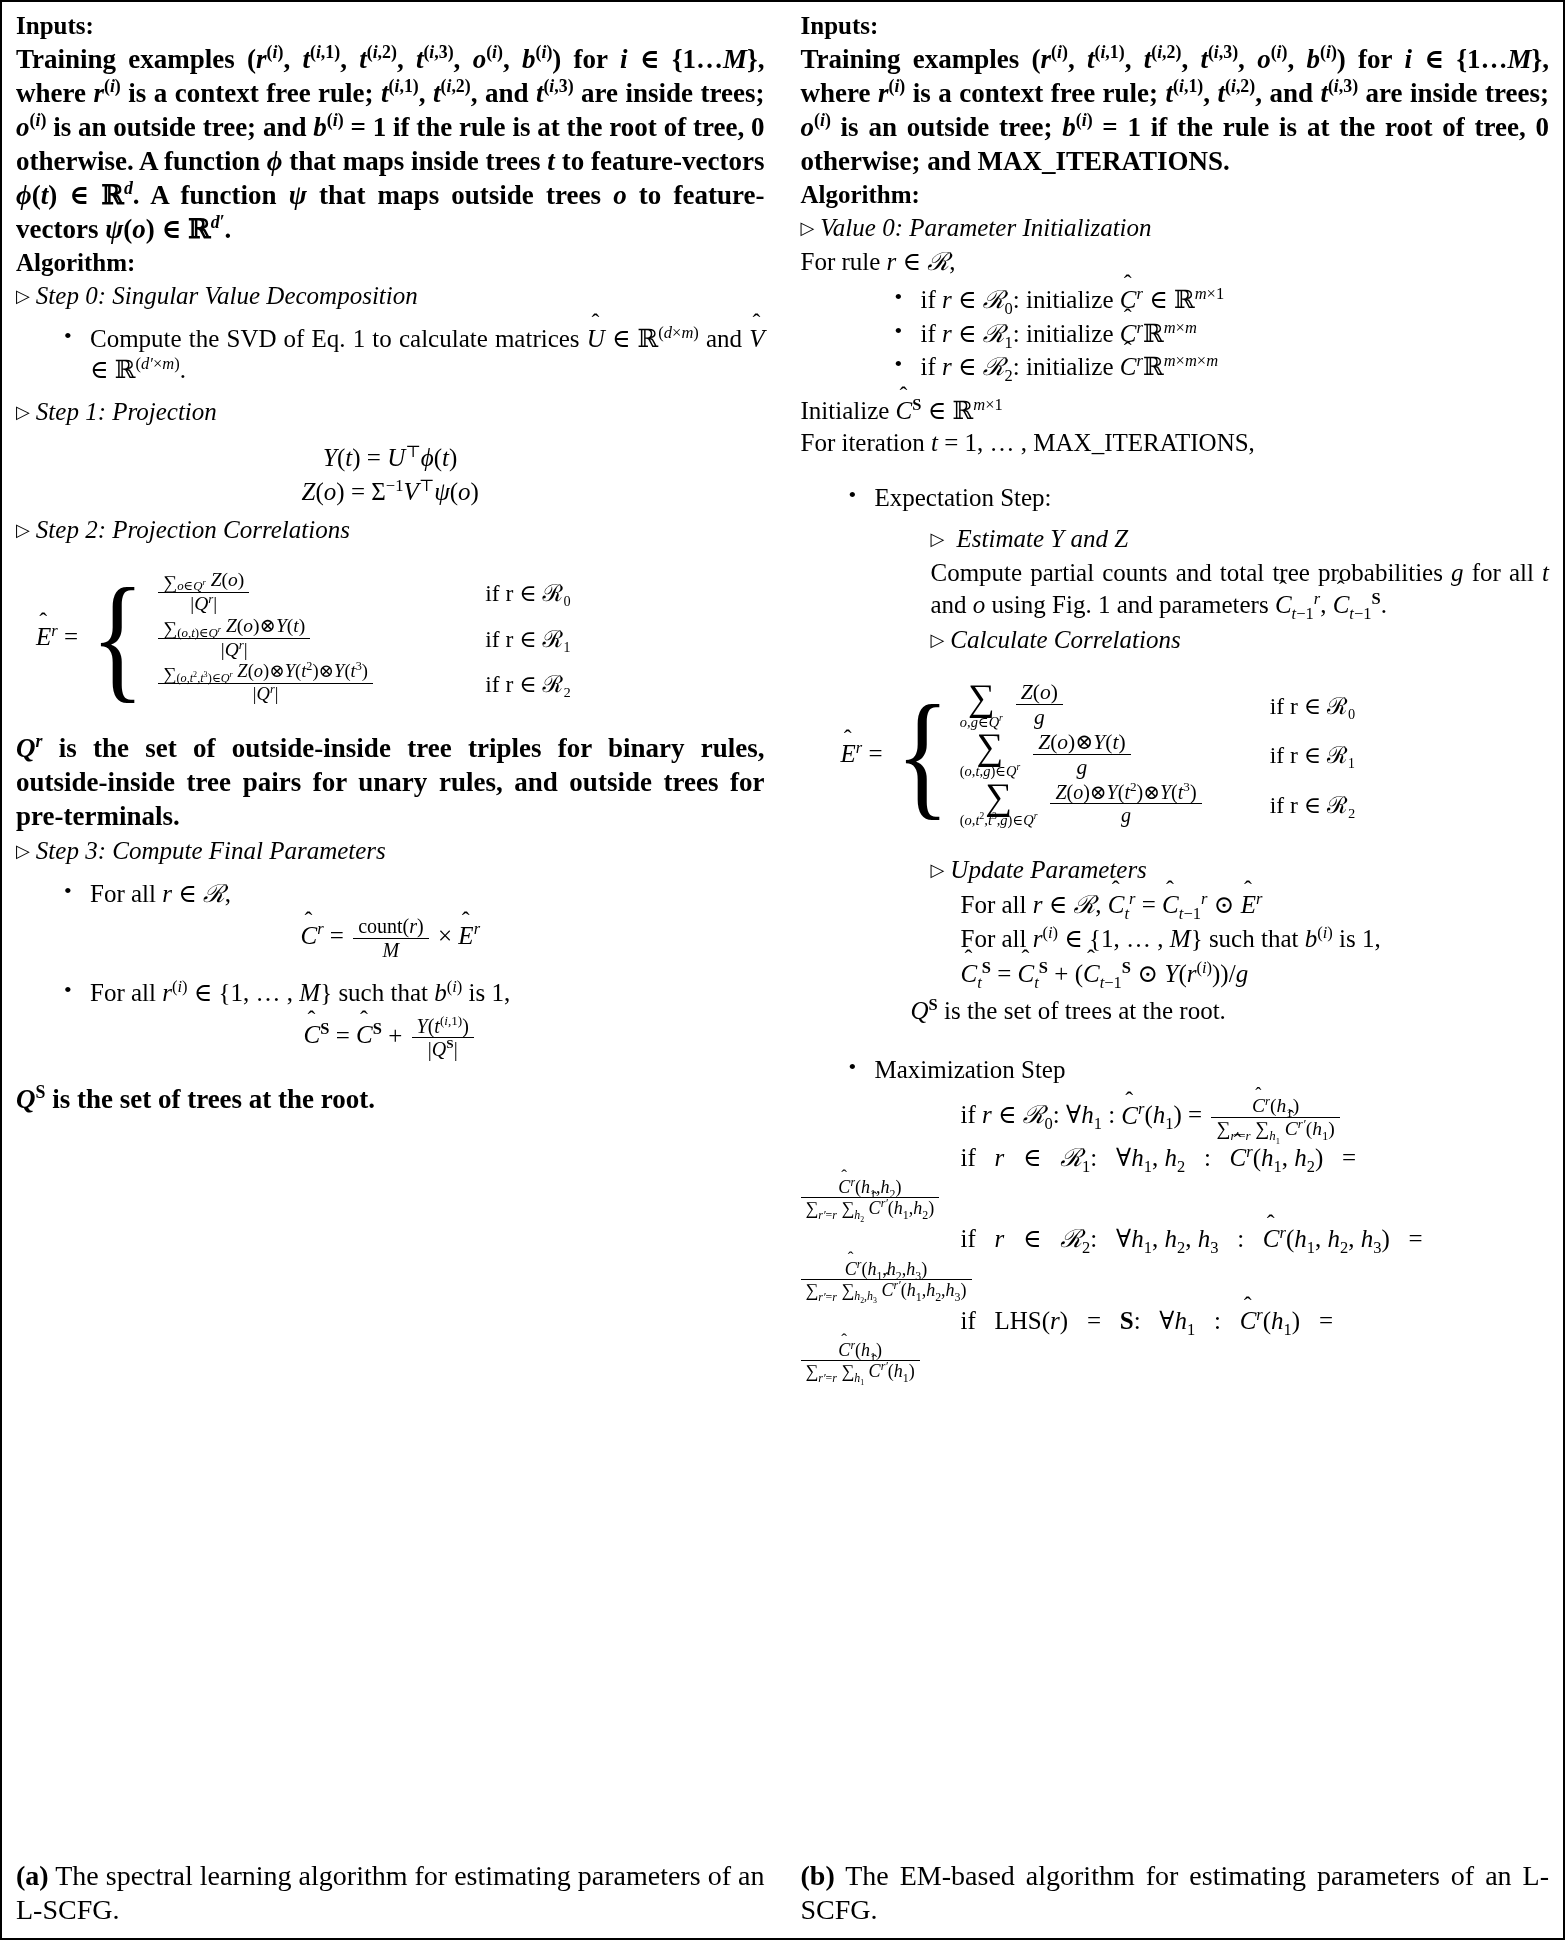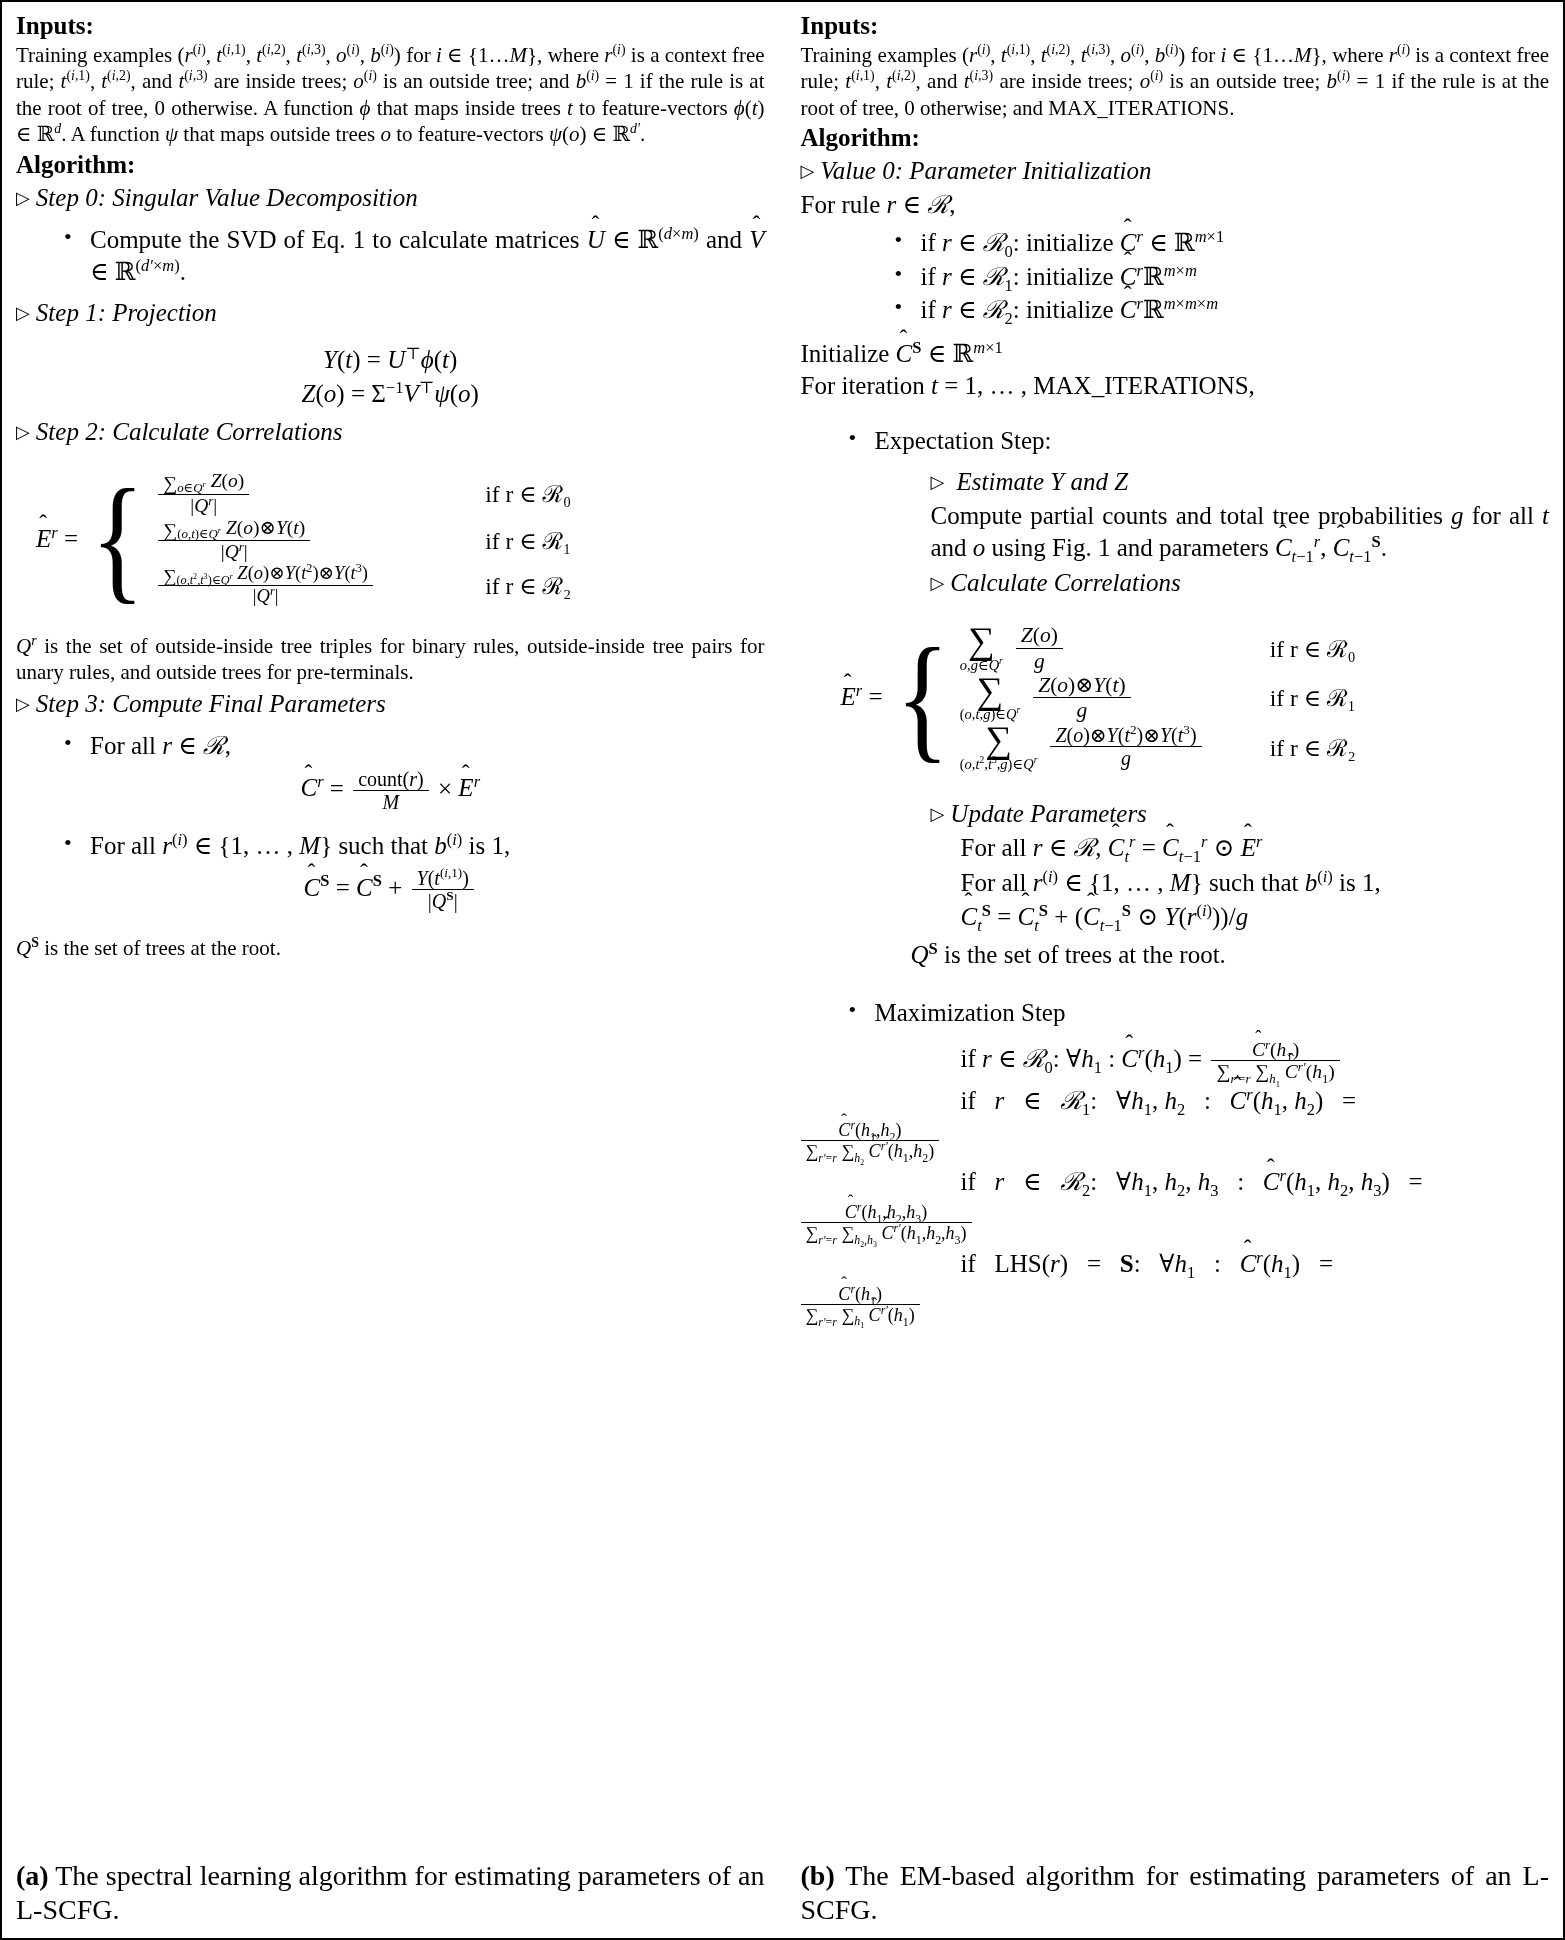--- a/index.html
+++ b/index.html
@@ -43,25 +43,26 @@
   }
 
   
   .hdr {
     font-weight: bold;
     font-size: 25px;
     line-height: 1.24;
     margin: 0 0 1px 0;
   }
   .para {
-    font-size: 21px;
+    font-size: 27px;
     line-height: 1.26;
     text-align: justify;
     margin: 0 0 1px 0;
     hyphens: auto;
+    font-weight: bold;
   }
   .step {
     font-style: italic;
     font-size: 25px;
     line-height: 1.3;
     margin: 2px 0 1px 0;
   }
   .step::before {
     content: "\25B7";
     font-style: normal;
@@ -243,21 +244,21 @@
 
       <div class="step">Step 1: Projection</div>
 
       <div class="eq">
         <span class="mi">Y</span>(<span class="mi">t</span>) = <span class="mi">U</span><sup class="mr">⊤</sup><span class="mi">ϕ</span>(<span class="mi">t</span>)
       </div>
       <div class="eq eq-tight" style="margin-top:-10px;">
         <span class="mi">Z</span>(<span class="mi">o</span>) = <span class="mr">Σ</span><sup class="mr">−1</sup><span class="mi">V</span><sup class="mr">⊤</sup><span class="mi">ψ</span>(<span class="mi">o</span>)
       </div>
 
-      <div class="step">Step 2: Calculate Correlations</div>
+      <div class="step">Step 2: Projection Correlations</div>
 
       <div class="eq" style="text-align:left; padding-left:20px; margin-top:22px;">
         <span class="cases">
           <span style="display:inline-block; margin-right:6px;"><span class="hat mi">E</span><sup><span class="mi">r</span></sup> =</span>
           <span class="brace brace-tall">{</span>
           <span class="cases-rows">
             <span class="crow">
               <span class="cval" style="min-width:330px;">
                 <span class="frac" style="font-size:0.78em;">
                   <span class="num"><span class="bigsum" style="vertical-align:-0.15em;"><span class="sg" style="font-size:1.0em;">∑</span></span><sub><span class="mi">o</span>∈<span class="mi">Q</span><sup><span class="mi">r</span></sup></sub> <span class="mi">Z</span>(<span class="mi">o</span>)</span>

